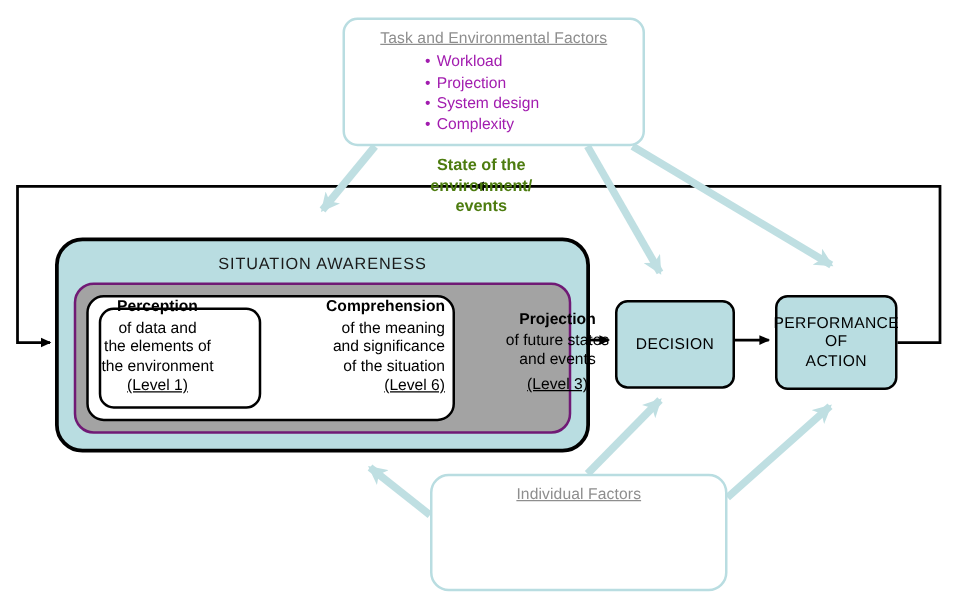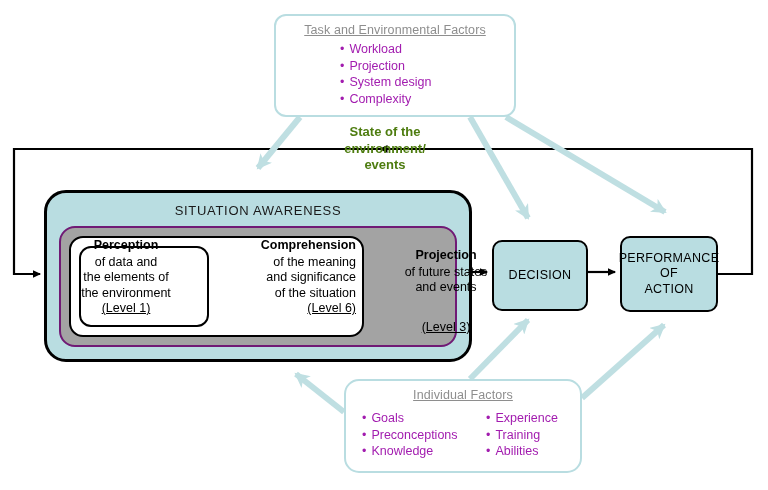--- a/index.html
+++ b/index.html
@@ -64,21 +64,21 @@
   }
   .level-cell{
     position:absolute;text-align:center;font-size:12.5px;
     color:#000;line-height:15.5px;
   }
   .level-cell .hd{font-weight:bold;display:block;margin-bottom:1px;}
   .level-cell .lv{text-decoration:underline;display:block;}
   #cell1{left:0;top:10px;width:130px;}
   #cell2{left:140px;top:10px;width:155px;text-align:right;}
   #cell3{left:315px;top:20px;width:140px;}
-  #cell3 .lv{margin-top:24px;}
+  #cell3 .lv{margin-top:4px;}
 
   
   .solid-box{
     position:absolute;background:#b9dde1;border:2.5px solid #000;
     border-radius:10px;box-sizing:border-box;z-index:4;
     display:flex;align-items:center;justify-content:center;
     text-align:center;font-size:12.5px;color:#000;line-height:15.5px;
     letter-spacing:.3px;
   }
   #decision-box{left:492px;top:240px;width:96px;height:71px;}
@@ -168,27 +168,15 @@
 
   <div class="solid-box" id="decision-box">
     <span>DECISION</span>
   </div>
   <div class="solid-box" id="performance-box">
     <span>PERFORMANCE<br>OF<br>ACTION</span>
   </div>
 
   <div class="factor-box" id="individual-box">
     <div class="factor-title">Individual Factors</div>
-    <div class="two-col">
-      <ul class="factor-list">
-        <li>Goals</li>
-        <li>Preconceptions</li>
-        <li>Knowledge</li>
-      </ul>
-      <ul class="factor-list">
-        <li>Experience</li>
-        <li>Training</li>
-        <li>Abilities</li>
-      </ul>
-    </div>
   </div>
 
 </div>
 
 </body></html>

